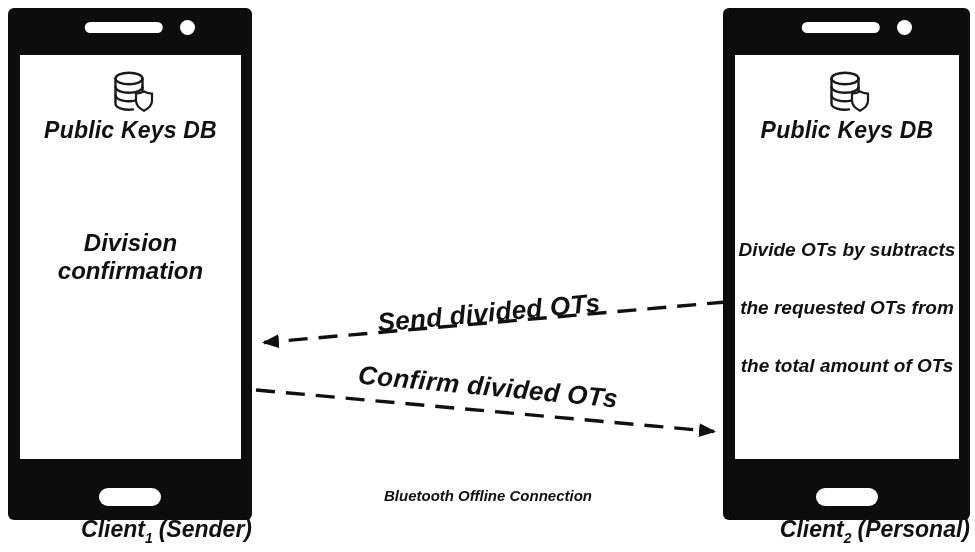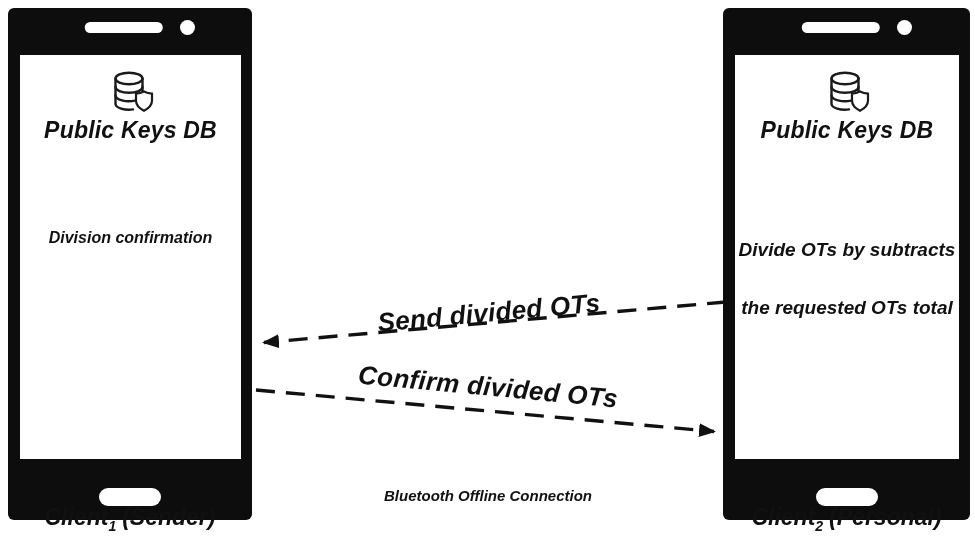--- a/index.html
+++ b/index.html
@@ -68,40 +68,40 @@
     text-align: center;
     font-size: 23px;
     font-style: italic;
     font-weight: 700;
     letter-spacing: 0.2px;
   }
   .screen-note-single {
     position: absolute;
     top: 174px; left: 0; right: 0;
     text-align: center;
-    font-size: 16px;
+    font-size: 24px;
     font-style: italic;
     font-weight: 600;
   }
   .screen-note-block {
     position: absolute;
     top: 150px; left: 0; right: 0;
     text-align: center;
     font-size: 19px;
     line-height: 26px;
     font-style: italic;
     font-weight: 600;
   }
   .screen-note-block div { white-space: nowrap; margin-top: 32px; }
 
   
   .caption {
     position: absolute;
-    top: 504px;
-    text-align: center;
+    top: 516px;
+    text-align: right;
     font-size: 23px;
     font-style: italic;
     font-weight: 700;
     white-space: nowrap;
   }
   .cap-left  { left: 8px;   width: 244px; }
   .cap-right { left: 723px; width: 247px; }
   .caption .sub {
     font-size: 14px;
     position: relative;
@@ -199,21 +199,22 @@
           <path d="M7.5 8.5 V34 a13.5 5.8 0 0 0 17.5 5.4"></path>
           <path d="M34.5 8.5 V21.5"></path>
           <path d="M7.5 17 a13.5 5.8 0 0 0 27 0"></path>
           <path d="M7.5 25.5 a13.5 5.8 0 0 0 19.5 5.1"></path>
         </g>
         <path d="M36 21.5 c2.6 1.3 5.3 2 8 2.2 v6.8 c0 5.8 -5.2 8.8 -8 10.2 c-2.8 -1.4 -8 -4.4 -8 -10.2 v-6.8 c2.7 -0.2 5.4 -0.9 8 -2.2 z" fill="#ffffff" stroke="#1a1a1a" stroke-width="2.2"></path>
       </svg>
       <div class="dblabel">Public Keys DB</div>
       <div class="screen-note-block">
         <div>Divide OTs by subtracts</div>
-        <div>the requested OTs total</div>
+        <div>the requested OTs from</div>
+        <div>the total amount of OTs</div>
       </div>
     </div>
     <div class="home"></div>
   </div>
   <div class="caption cap-right"><span>Client</span><span class="sub">2</span><span class="role">(Personal)</span></div>
 
   <div class="conn">
     <div>Bluetooth Offline Connection</div>
   </div>
 

